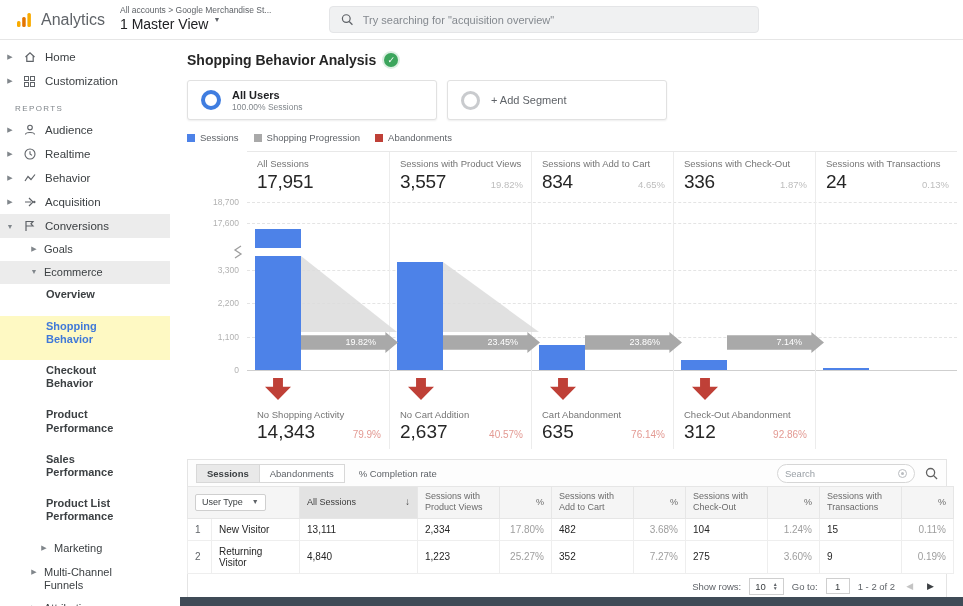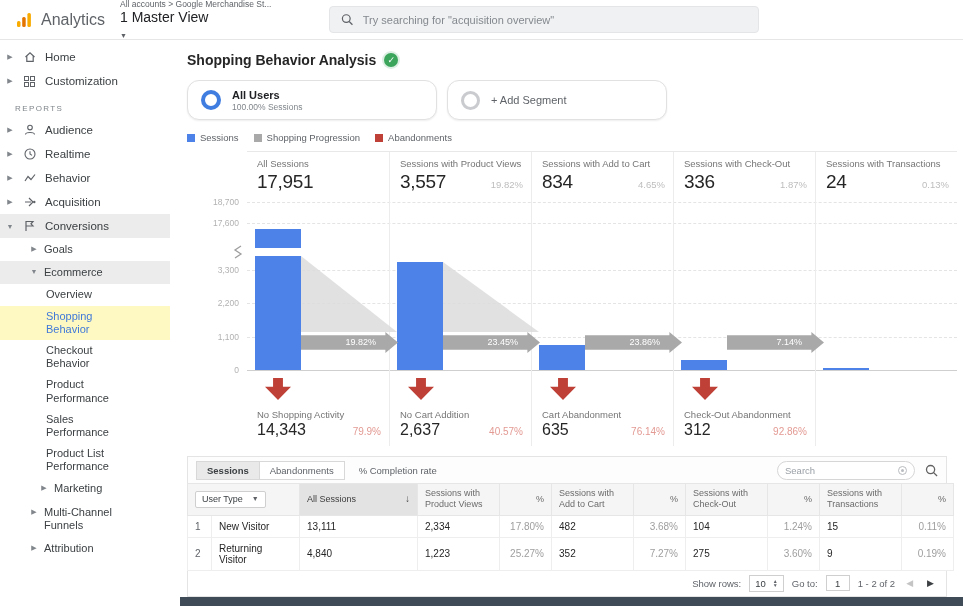--- a/index.html
+++ b/index.html
@@ -5,47 +5,47 @@
   * { margin:0; padding:0; box-sizing:border-box; }
   html,body { width:963px; height:606px; overflow:hidden; }
   body { font-family:"Liberation Sans", sans-serif; background:#fff; color:#212121; font-size:12px; position:relative; }
 
   
   .app-header { height:40px; display:flex; align-items:center; border-bottom:1px solid #e6e6e6; }
   .logo-area { width:120px; display:flex; align-items:center; gap:7px; padding-left:14px; flex-shrink:0; }
   .app-name { font-size:16px; color:#5f6368; }
   .context { display:flex; flex-direction:column; justify-content:center; line-height:1.25; }
   .breadcrumb { font-size:8.5px; color:#5f6368; }
-  .view-select { font-size:14px; color:#202124; display:flex; align-items:flex-start; gap:5px; cursor:pointer;flex-direction:column; }
+  .view-select { font-size:14px; color:#202124; display:flex; align-items:flex-start; gap:5px; cursor:pointer; }
   .caret { font-size:7px; color:#5f6368; }
   .global-search { margin-left:58px; width:430px; height:27px; background:#f0f1f2; border:1px solid #e4e5e7; border-radius:4px; display:flex; align-items:center; gap:9px; padding:0 11px; }
   .global-search input { border:none; outline:none; background:transparent; font-size:11px; color:#3c4043; width:100%; font-family:inherit; }
   .global-search input::placeholder { color:#84898f; }
 
   
   .body-row { display:flex; height:566px; }
   .sidebar { width:170px; flex-shrink:0; padding-top:5px; color:#3c4043; overflow:hidden; }
   .side-item { display:flex; align-items:center; gap:8px; padding:6px 4px 6px 6px; font-size:11.5px; cursor:pointer; }
   .side-caret { width:8px; font-size:7px; color:#80868b; text-align:center; flex-shrink:0; }
   .side-icon { width:15px; text-align:center; flex-shrink:0; display:flex; justify-content:center; }
   .reports-label { font-size:8px; letter-spacing:1.4px; color:#80868b; padding:11px 0 5px 15px; }
   .bg-gray { background:#ececec; }
   .sub1 { display:flex; align-items:flex-start; gap:6px; padding:5px 30px 5px 30px; font-size:11px; cursor:pointer; line-height:1.2; }
   .sub1 .side-caret { margin-top:2px; }
-  .sub2 { padding:4px 44px 4px 46px; font-size:11px; line-height:1.2; cursor:pointer; color:#3c4043; }
+  .sub2 { padding:4px 44px 14px 46px; font-size:11px; line-height:1.2; cursor:pointer; color:#3c4043;font-weight:bold; }
   .sub2.selected { background:#fef9c3; color:#4079d8; }
 
   .main { flex:1; position:relative; padding-left:17px; overflow:hidden; }
 
   .page-title-row { margin-top:12px; display:flex; align-items:center; gap:8px; }
   .page-title { font-size:14px; font-weight:bold; color:#262626; }
   .title-badge { width:14px; height:14px; border-radius:50%; background:#3ba55c; box-shadow:0 0 0 2px #dcefe2; color:#fff; font-size:9px; line-height:14px; text-align:center; }
 
   .segments-row { margin-top:12px; display:flex; gap:10px; }
-  .segment-chip { height:40px; background:#fff; border:1px solid #e1e1e1; border-radius:12px; box-shadow:0 1px 2px rgba(0,0,0,.07); display:flex; align-items:center; gap:11px; padding:0 13px; cursor:pointer; }
+  .segment-chip { height:40px; background:#fff; border:1px solid #e1e1e1; border-radius:3px; box-shadow:0 1px 2px rgba(0,0,0,.07); display:flex; align-items:center; gap:11px; padding:0 13px; cursor:pointer; }
   .segment-chip.users { width:250px; }
   .segment-chip.add { width:220px; }
   .seg-ring { width:20px; height:20px; border-radius:50%; border:4px solid #3f7de0; flex-shrink:0; }
   .seg-ring.gray { border:3px solid #c9cbce; width:19px; height:19px; }
   .seg-name { font-size:11px; font-weight:bold; color:#202124; }
   .seg-detail { font-size:8.5px; color:#80868b; margin-top:1px; }
   .add-seg-label { font-size:11px; color:#5f6368; }
 
   .legend-row { margin-top:12px; display:flex; align-items:center; gap:15px; font-size:9.5px; color:#5f6368; }
   .legend-item { display:flex; align-items:center; gap:5px; }
@@ -71,21 +71,21 @@
   .wedge { position:absolute; background:#dcdcdc; opacity:.85; clip-path:polygon(0 0,100% 100%,0 100%); }
   .parrow { position:absolute; background:#a9a9a9; clip-path:polygon(0 16%,87% 16%,87% 0,100% 50%,87% 100%,87% 84%,0 84%); }
   .parrow span { display:block; text-align:right; padding-right:22px; line-height:21px; color:#fff; font-size:9px; }
   .axis-break { position:absolute; left:-14px; top:49px; }
 
   .fab-cell { min-height:72px; padding:4px 8px 6px 10px; }
   .fab-cell + .fab-cell { border-left:1px solid #ececec; }
   .red-arrow { width:26px; height:22px; background:#bf4037; clip-path:polygon(31% 0,69% 0,69% 40%,100% 40%,50% 100%,0 40%,31% 40%); margin-left:8px; }
   .fab-label { font-size:9.5px; color:#757575; margin-top:9px; white-space:nowrap; }
   .fab-value-row { display:flex; justify-content:space-between; align-items:baseline; margin-top:1px; }
-  .fab-value { font-size:16px; color:#262626; }
+  .fab-value { font-size:19px; color:#262626; }
   .fab-rate { font-size:10px; color:#e39a93; }
 
   
   .table-section { margin:10px 16px 0 0; }
   .table-toolbar { height:27px; border:1px solid #e4e4e4; border-bottom:none; display:flex; align-items:center; padding:0 8px; background:#fdfdfd; }
   .tab { font-size:9.5px; color:#5f6368; border:1px solid #d8d8d8; background:#fff; padding:3px 10px; cursor:pointer; }
   .tab.active { background:#e9e9e9; color:#3c4043; font-weight:bold; }
   .tab + .tab { border-left:none; }
   .completion { margin-left:14px; font-size:9.5px; color:#5f6368; }
   .toolbar-right { margin-left:auto; display:flex; align-items:center; gap:10px; }

